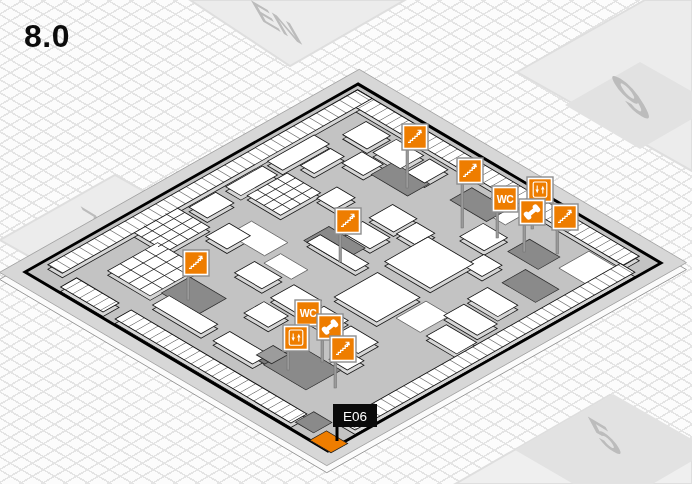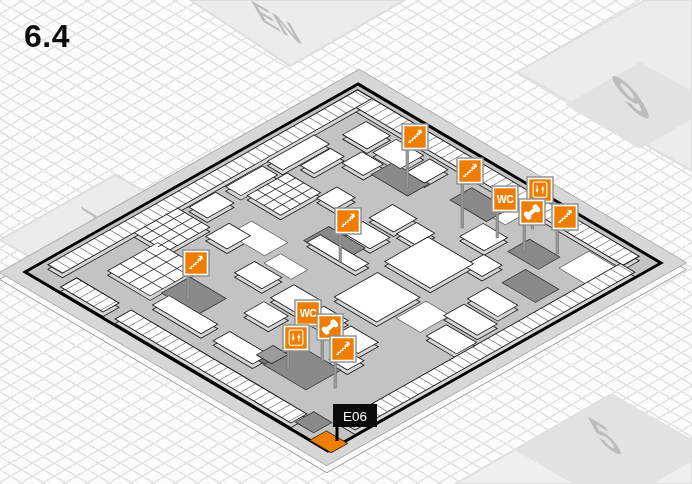--- a/index.html
+++ b/index.html
@@ -263,14 +263,14 @@
       </g>
     </g>
 
     <g>
       <rect x="335.5" y="424" width="3" height="17" fill="#000"></rect>
       <rect x="333" y="404" width="44" height="23" fill="#0a0a0a"></rect>
       <text class="entrTxt" x="355" y="420.5" text-anchor="middle">E06</text>
     </g>
   </svg>
 
-  <div id="hall-title">6.4</div>
+  <div id="hall-title">8.0</div>
 </div>
 
 </body></html>

